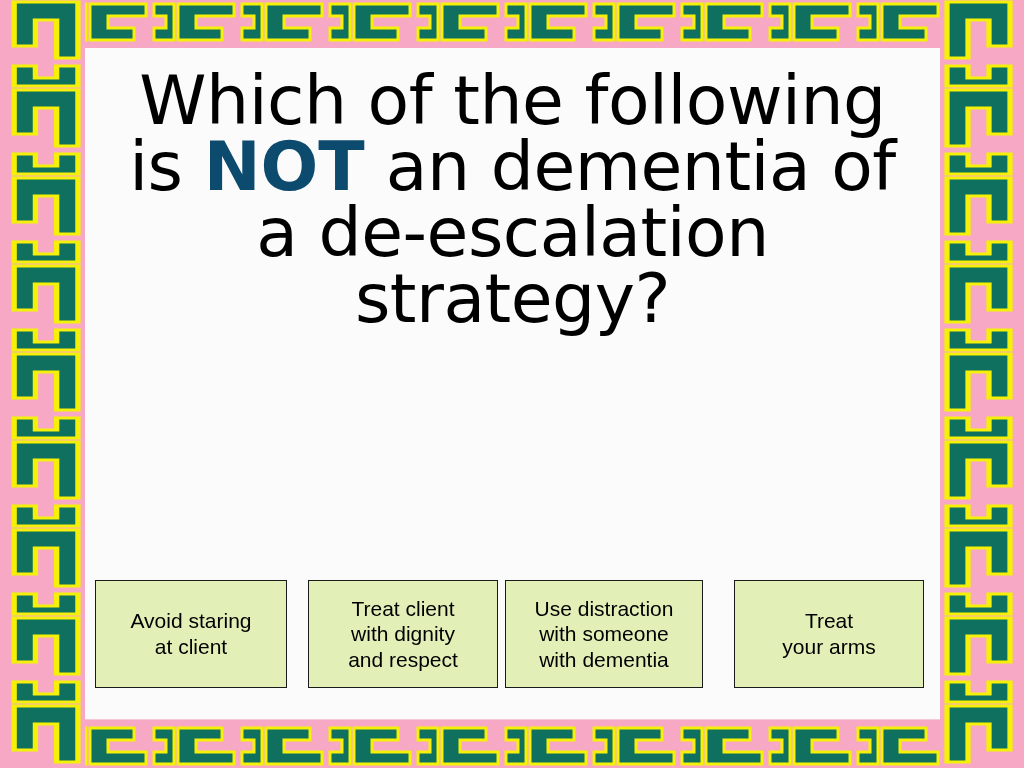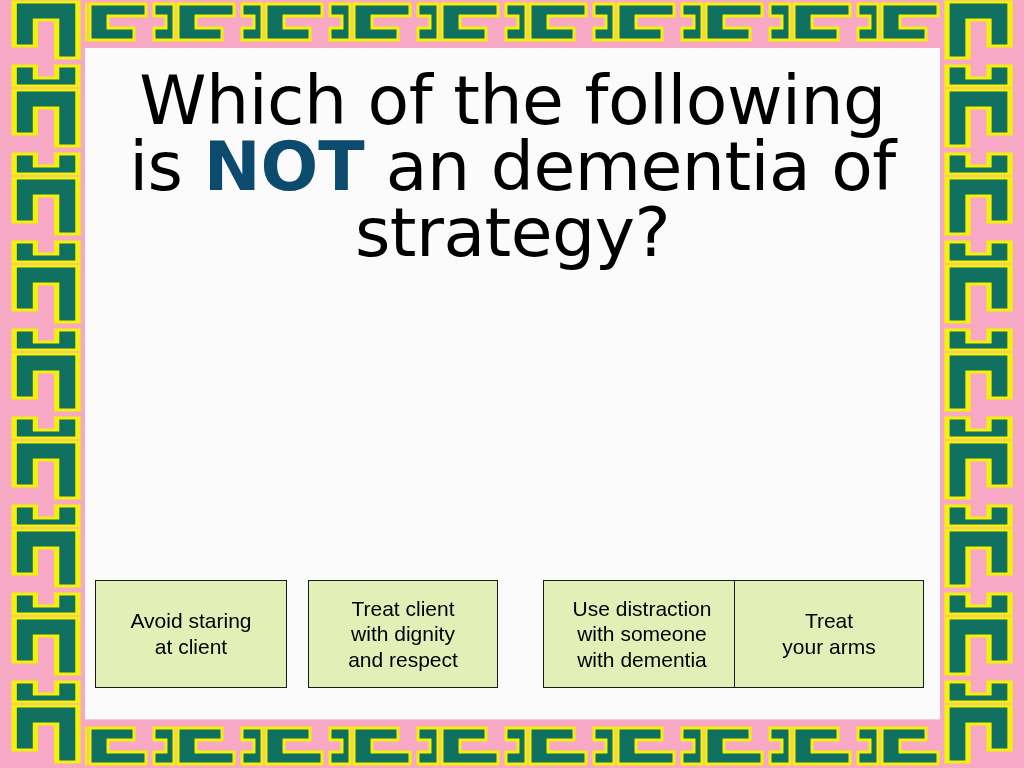--- a/index.html
+++ b/index.html
@@ -87,21 +87,21 @@
     text-align: center;
     font-family: "Liberation Sans", sans-serif;
     font-size: 21px;
     line-height: 1.22;
     color: #000000;
     padding: 2px 6px;
   }
   .option-box .opt-text { display: block; }
   #option-1 { left: 10px;  width: 192px; }
   #option-2 { left: 223px; width: 190px; }
-  #option-3 { left: 458px; width: 198px; }
+  #option-3 { left: 420px; width: 198px; }
   #option-4 { left: 649px; width: 190px; }
 </style>
 </head>
 <body>
 
 <div id="slide">
 
   <div class="border-band" id="band-top">
     <svg class="band-svg" width="1056" height="48" viewBox="0 0 1056 48" preserveAspectRatio="none" aria-hidden="true">
       <defs>
@@ -181,20 +181,21 @@
         </g>
       </g>
     </svg>
   </div>
 
   <div id="content-panel">
 
     <div id="question-title">
       <span class="ql">Which of the following</span>
       <span class="ql"><span>is </span><span class="not-word">NOT</span><span> an dementia of</span></span>
+      <span class="ql">a de-escalation</span>
       <span class="ql">strategy?</span>
     </div>
 
     <div id="options-row">
 
       <div class="option-box" id="option-2">
         <span class="opt-text"><span>Treat client</span><br><span>with dignity</span><br><span>and respect</span></span>
       </div>
 
       <div class="option-box" id="option-1">

